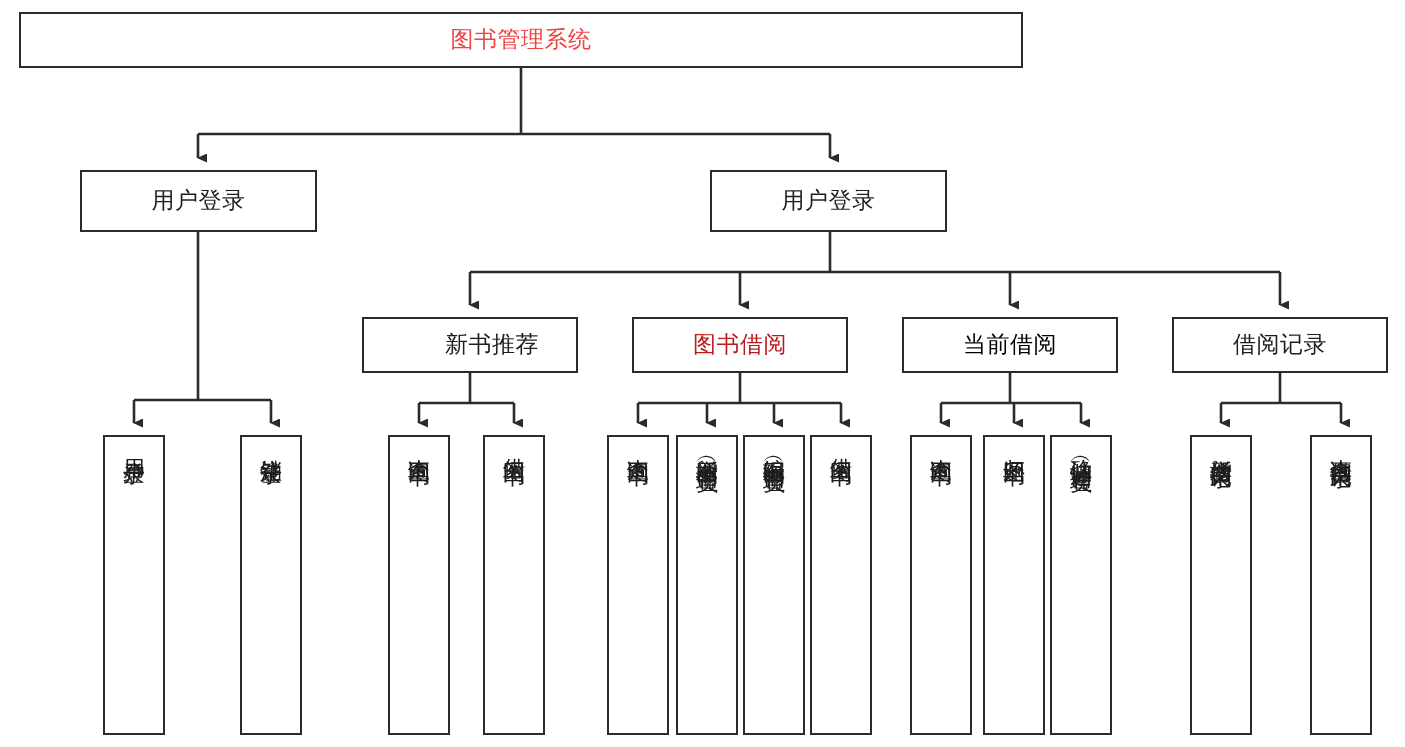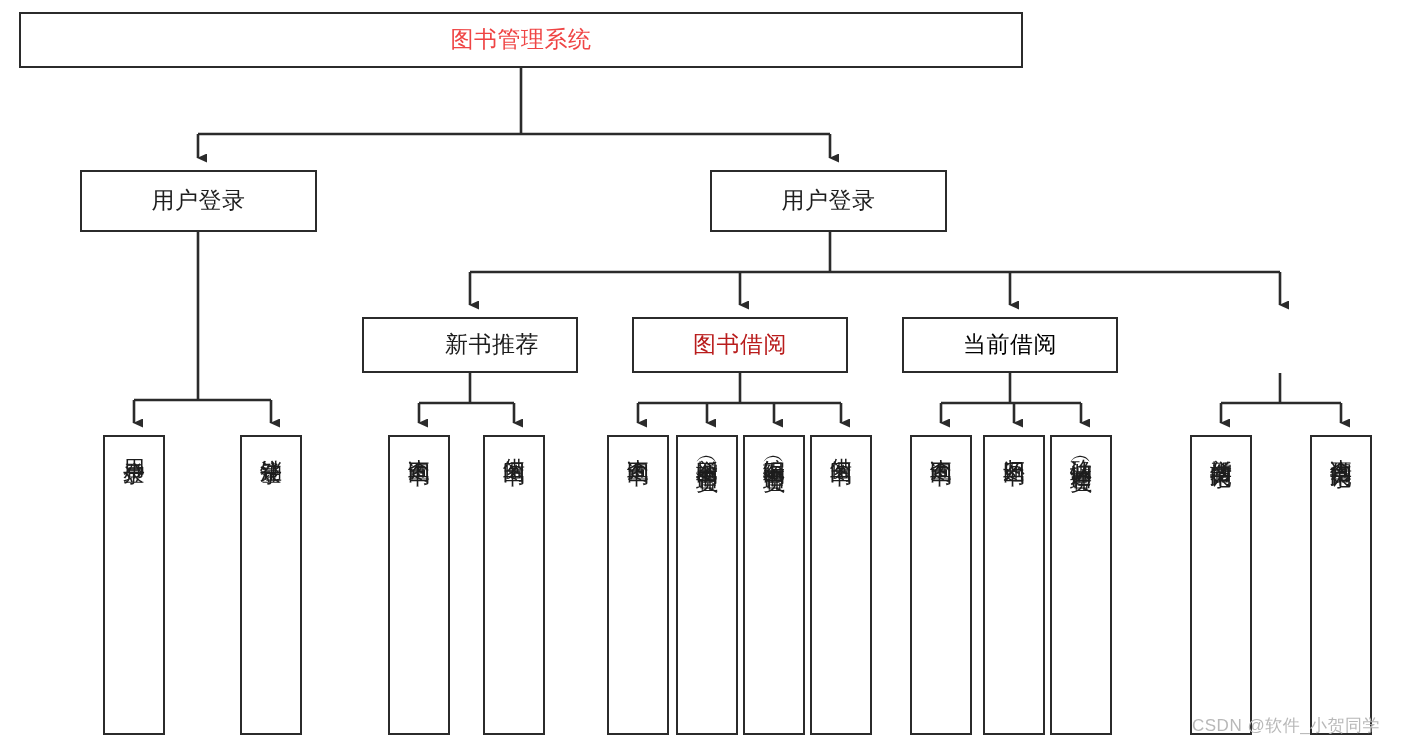--- a/index.html
+++ b/index.html
@@ -135,20 +135,23 @@
 
   <div class="node node-h" style="left: 362px; top: 317px; width: 216px; height: 56px; border-color: rgb(43, 43, 43); background: rgb(255, 255, 255); padding-left: 44px;">
     <span class="node-label" style="color: rgb(29, 29, 29);">新书推荐</span>
   </div>
   <div class="node node-h" style="left: 632px; top: 317px; width: 216px; height: 56px; border-color: rgb(43, 43, 43); background: rgb(255, 255, 255);">
     <span class="node-label" style="color: #b91c1c;">图书借阅</span>
   </div>
   <div class="node node-h" style="left: 902px; top: 317px; width: 216px; height: 56px; border-color: rgb(43, 43, 43); background: rgb(255, 255, 255);">
     <span class="node-label" style="color: #000000;">当前借阅</span>
   </div>
+  <div class="node node-h" style="left: 1172px; top: 317px; width: 216px; height: 56px; border-color: rgb(43, 43, 43); background: rgb(255, 255, 255);">
+    <span class="node-label" style="color: rgb(29, 29, 29);">借阅记录</span>
+  </div>
 
   <div class="node node-v" style="left: 103px; top: 435px; width: 62px; height: 300px; border-color: rgb(43, 43, 43); background: rgb(255, 255, 255);">
     <span class="node-label" style="color: rgb(29, 29, 29);">用户登录</span>
   </div>
   <div class="node node-v" style="left: 240px; top: 435px; width: 62px; height: 300px; border-color: rgb(43, 43, 43); background: rgb(255, 255, 255);">
     <span class="node-label" style="color: rgb(29, 29, 29);">注销登录</span>
   </div>
   <div class="node node-v" style="left: 388px; top: 435px; width: 62px; height: 300px; border-color: rgb(43, 43, 43); background: rgb(255, 255, 255);">
     <span class="node-label" style="color: rgb(29, 29, 29);">查询图书</span>
   </div>
@@ -176,15 +179,14 @@
   <div class="node node-v" style="left: 1050px; top: 435px; width: 62px; height: 300px; border-color: rgb(43, 43, 43); background: rgb(255, 255, 255);">
     <span class="node-label" style="color: rgb(29, 29, 29);">确认归还（管理员）</span>
   </div>
   <div class="node node-v" style="left: 1190px; top: 435px; width: 62px; height: 300px; border-color: rgb(43, 43, 43); background: rgb(255, 255, 255);">
     <span class="node-label" style="color: rgb(29, 29, 29);">新增借阅记录</span>
   </div>
   <div class="node node-v" style="left: 1310px; top: 435px; width: 62px; height: 300px; border-color: rgb(43, 43, 43); background: rgb(255, 255, 255);">
     <span class="node-label" style="color: rgb(29, 29, 29);">查询借阅记录</span>
   </div>
 
-  <div class="watermark" style="left: 1192px; top: 714px; color: rgb(184, 184, 184);">CSDN @软件_小贺同学</div>
 
 </div>
 
 </body></html>

